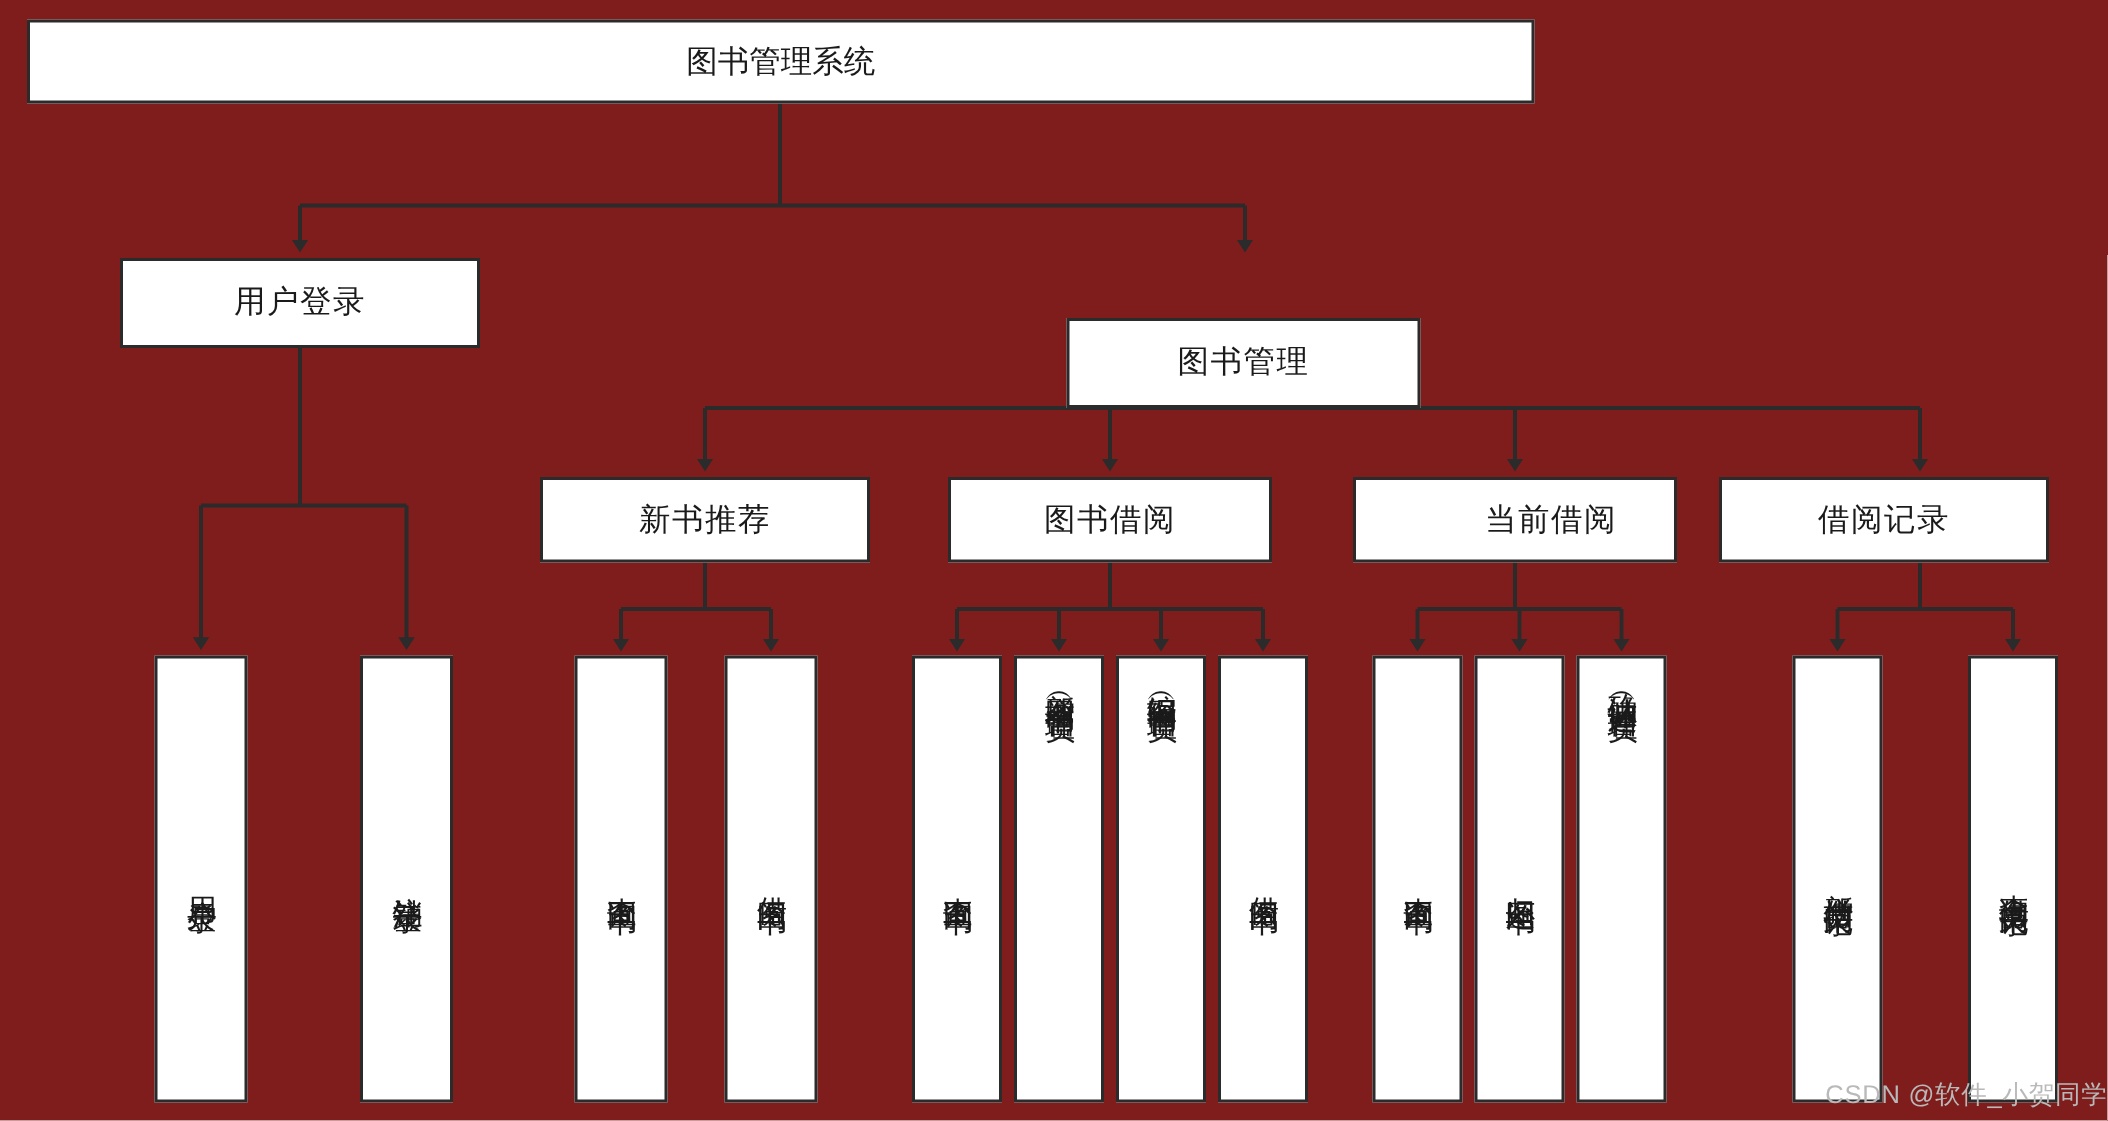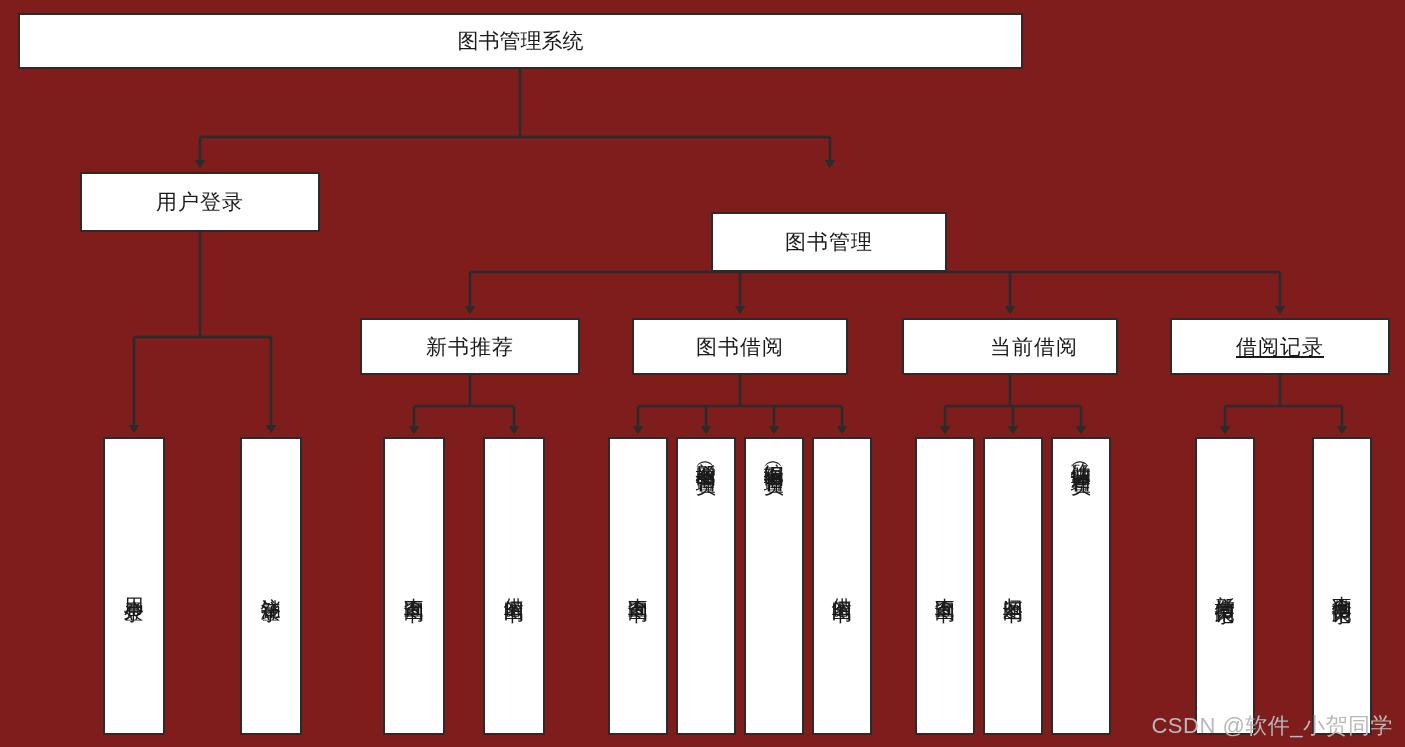--- a/index.html
+++ b/index.html
@@ -62,23 +62,23 @@
   svg#wires {
     position: absolute;
     left: 0;
     top: 0;
     width: 1405px;
     height: 747px;
     pointer-events: none;
   }
   .watermark {
     position: absolute;
-    right: 12px;
+    right: 0;
     bottom: 6px;
-    font-size: 22px;
+    font-size: 17px;
     color: #b9b9b9;
     letter-spacing: 0.5px;
     white-space: nowrap;
   }
 </style>
 </head>
 <body>
 
 <div id="canvas">
 
@@ -145,21 +145,21 @@
 
   <div class="node horiz" style="left:632px; top:318px; width:216px; height:57px;">
     <span>图书借阅</span>
   </div>
   <div class="node horiz" style="left:360px; top:318px; width:220px; height:57px;">
     <span>新书推荐</span>
   </div>
   <div class="node horiz" style="left:902px; top:318px; width:216px; height:57px;padding-left:48px;">
     <span>当前借阅</span>
   </div>
-  <div class="node horiz" style="left:1170px; top:318px; width:220px; height:57px;text-decoration:underline;">
+  <div class="node horiz" style="left:1146px; top:318px; width:220px; height:57px;">
     <span>借阅记录</span>
   </div>
 
   <div class="node leaf" style="left:103px; top:437px; width:62px; height:298px;">
     <div class="leaf-inner">
       <span class="vtext">用户登录</span>
     </div>
   </div>
   <div class="node leaf" style="left:240px; top:437px; width:62px; height:298px;">
     <div class="leaf-inner">

